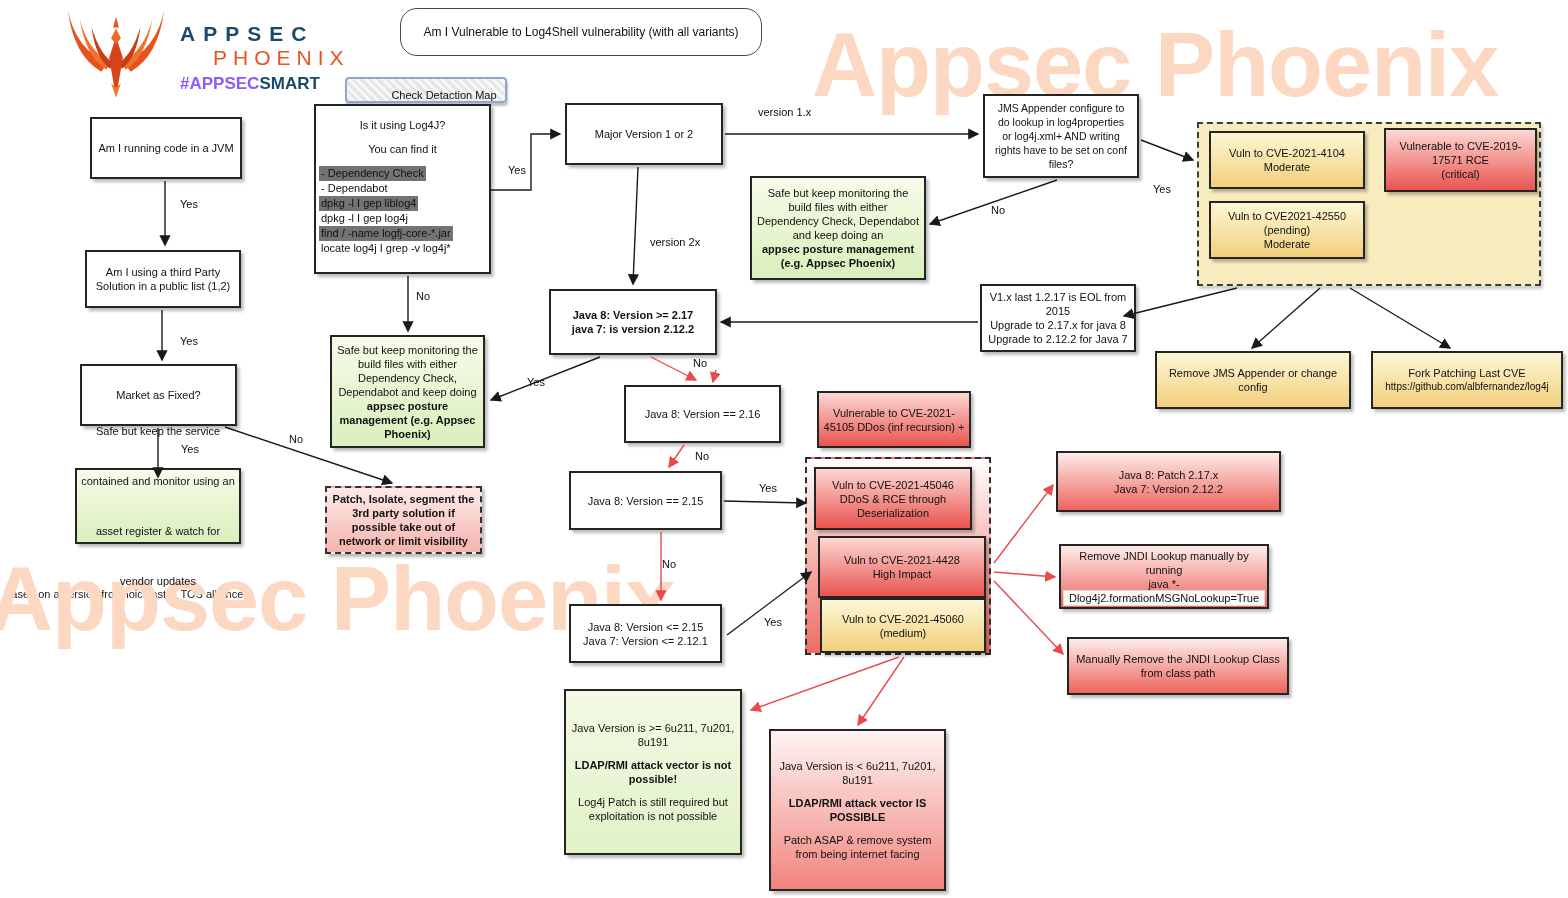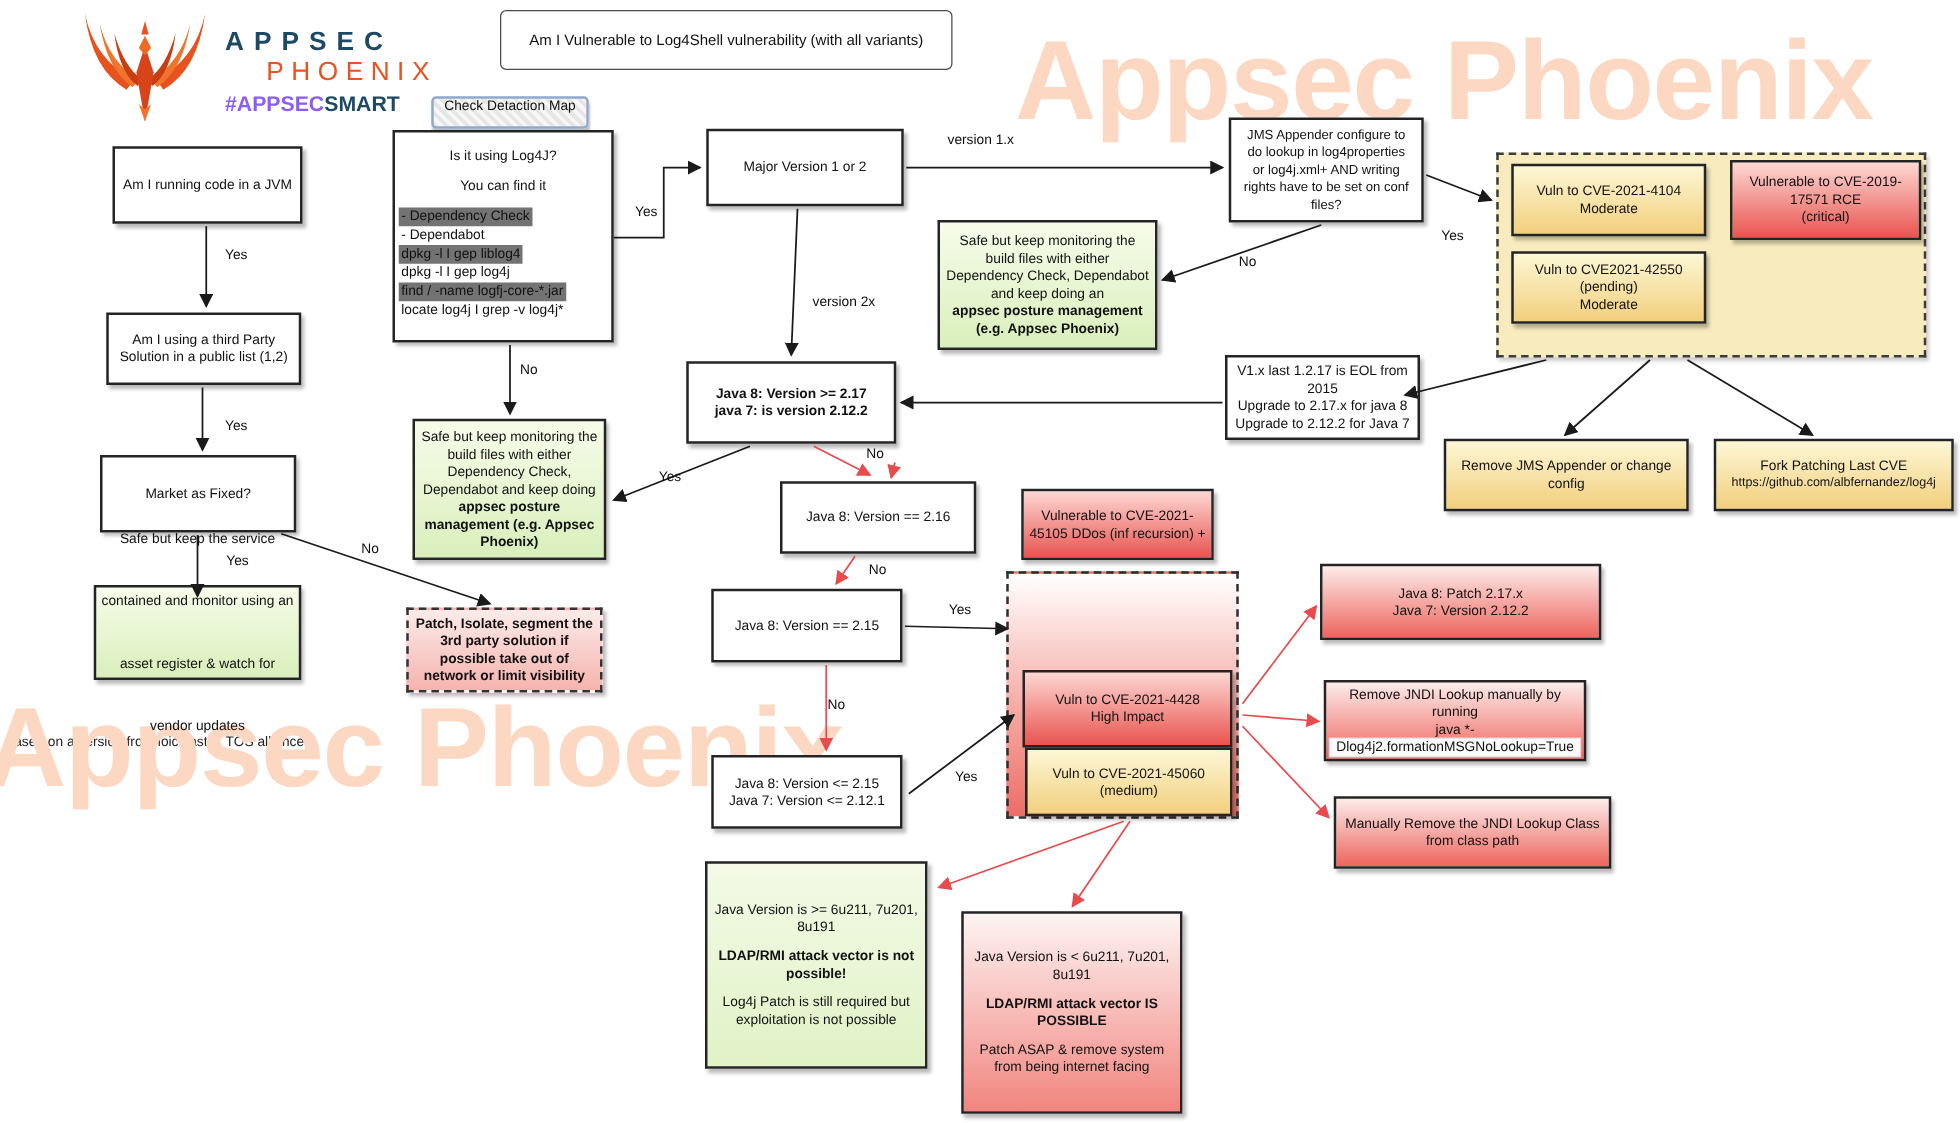--- a/index.html
+++ b/index.html
@@ -29,27 +29,27 @@
   .red{background:linear-gradient(180deg,#fdd7d3 0%,#e95450 100%);}
   .red-soft{background:linear-gradient(180deg,#fdecea 0%,#ee645d 100%);}
   .pink{background:linear-gradient(180deg,#fdf4f3 0%,#f2847e 100%);}
   .pink-dash{border:2px dashed #333;background:linear-gradient(180deg,#fcebe9 0%,#f6b3ae 100%);}
 
   .container-yellow{position:absolute;border:2px dashed #3c3c3c;background:#f8ecbf;z-index:3;
        box-sizing:border-box;box-shadow:2px 3px 3px rgba(0,0,0,.2);}
   .vuln-group{position:absolute;border:2px dashed #2e2e2e;z-index:3;box-sizing:border-box;
        background:linear-gradient(180deg,#ffffff 0%,#f6aba4 55%,#ec6e66 100%);}
 
-  .title-box{position:absolute;border:1.5px solid #4a4a4a;border-radius:5px;background:#fff;
+  .title-box{position:absolute;border:1.5px solid #4a4a4a;border-radius:17px;background:#fff;
        display:flex;align-items:center;justify-content:center;font-size:12px;z-index:4;}
 
   .btn-hatch{position:absolute;border:2px solid #8fa8cc;border-radius:4px;font-size:11px;
        background:repeating-linear-gradient(45deg,#e6e6e6 0 3px,#f7f7f7 3px 6px);
-       display:flex;align-items:flex-start;justify-content:center;z-index:4;
-       box-shadow:1px 3px 2px rgba(0,0,0,.25);}
+       display:flex;align-items:flex-end;justify-content:center;z-index:4;
+       box-shadow:1px 3px 2px rgba(0,0,0,.25);padding-left:36px;}
 
   .elabel{position:absolute;font-size:11px;color:#0e0e0e;z-index:6;white-space:nowrap;}
   .credit{position:absolute;left:4px;top:588px;font-size:11px;color:#222;z-index:1;width:300px;}
 
   #arrows{position:absolute;left:0;top:0;z-index:5;pointer-events:none;}
 
   
   .logo-wrap{position:absolute;left:62px;top:6px;display:flex;z-index:4;}
   .logo-text{margin-left:10px;padding-top:16px;}
   .logo-l1{font-size:21px;font-weight:700;letter-spacing:8px;color:#1c4a66;}
@@ -225,20 +225,25 @@
   <div class="box" style="left:569px;top:604px;width:153px;height:59px;">
     <div class="line">Java 8: Version &lt;= 2.15</div>
     <div class="line">Java 7: Version &lt;= 2.12.1</div>
   </div>
 
   <div class="box red" style="left:817px;top:391px;width:154px;height:57px;">
     <div class="line">Vulnerable to CVE-2021-</div>
     <div class="line">45105 DDos (inf recursion) +</div>
   </div>
 
+  <div class="box red" style="left:814px;top:467px;width:158px;height:63px;">
+    <div class="line">Vuln to CVE-2021-45046</div>
+    <div class="line">DDoS &amp; RCE through</div>
+    <div class="line">Deserialization</div>
+  </div>
 
   <div class="box red" style="left:818px;top:536px;width:168px;height:62px;">
     <div class="line">Vuln to CVE-2021-4428</div>
     <div class="line">High Impact</div>
   </div>
 
   <div class="box yellow" style="left:820px;top:598px;width:166px;height:55px;">
     <div class="line">Vuln to CVE-2021-45060</div>
     <div class="line">(medium)</div>
   </div>

